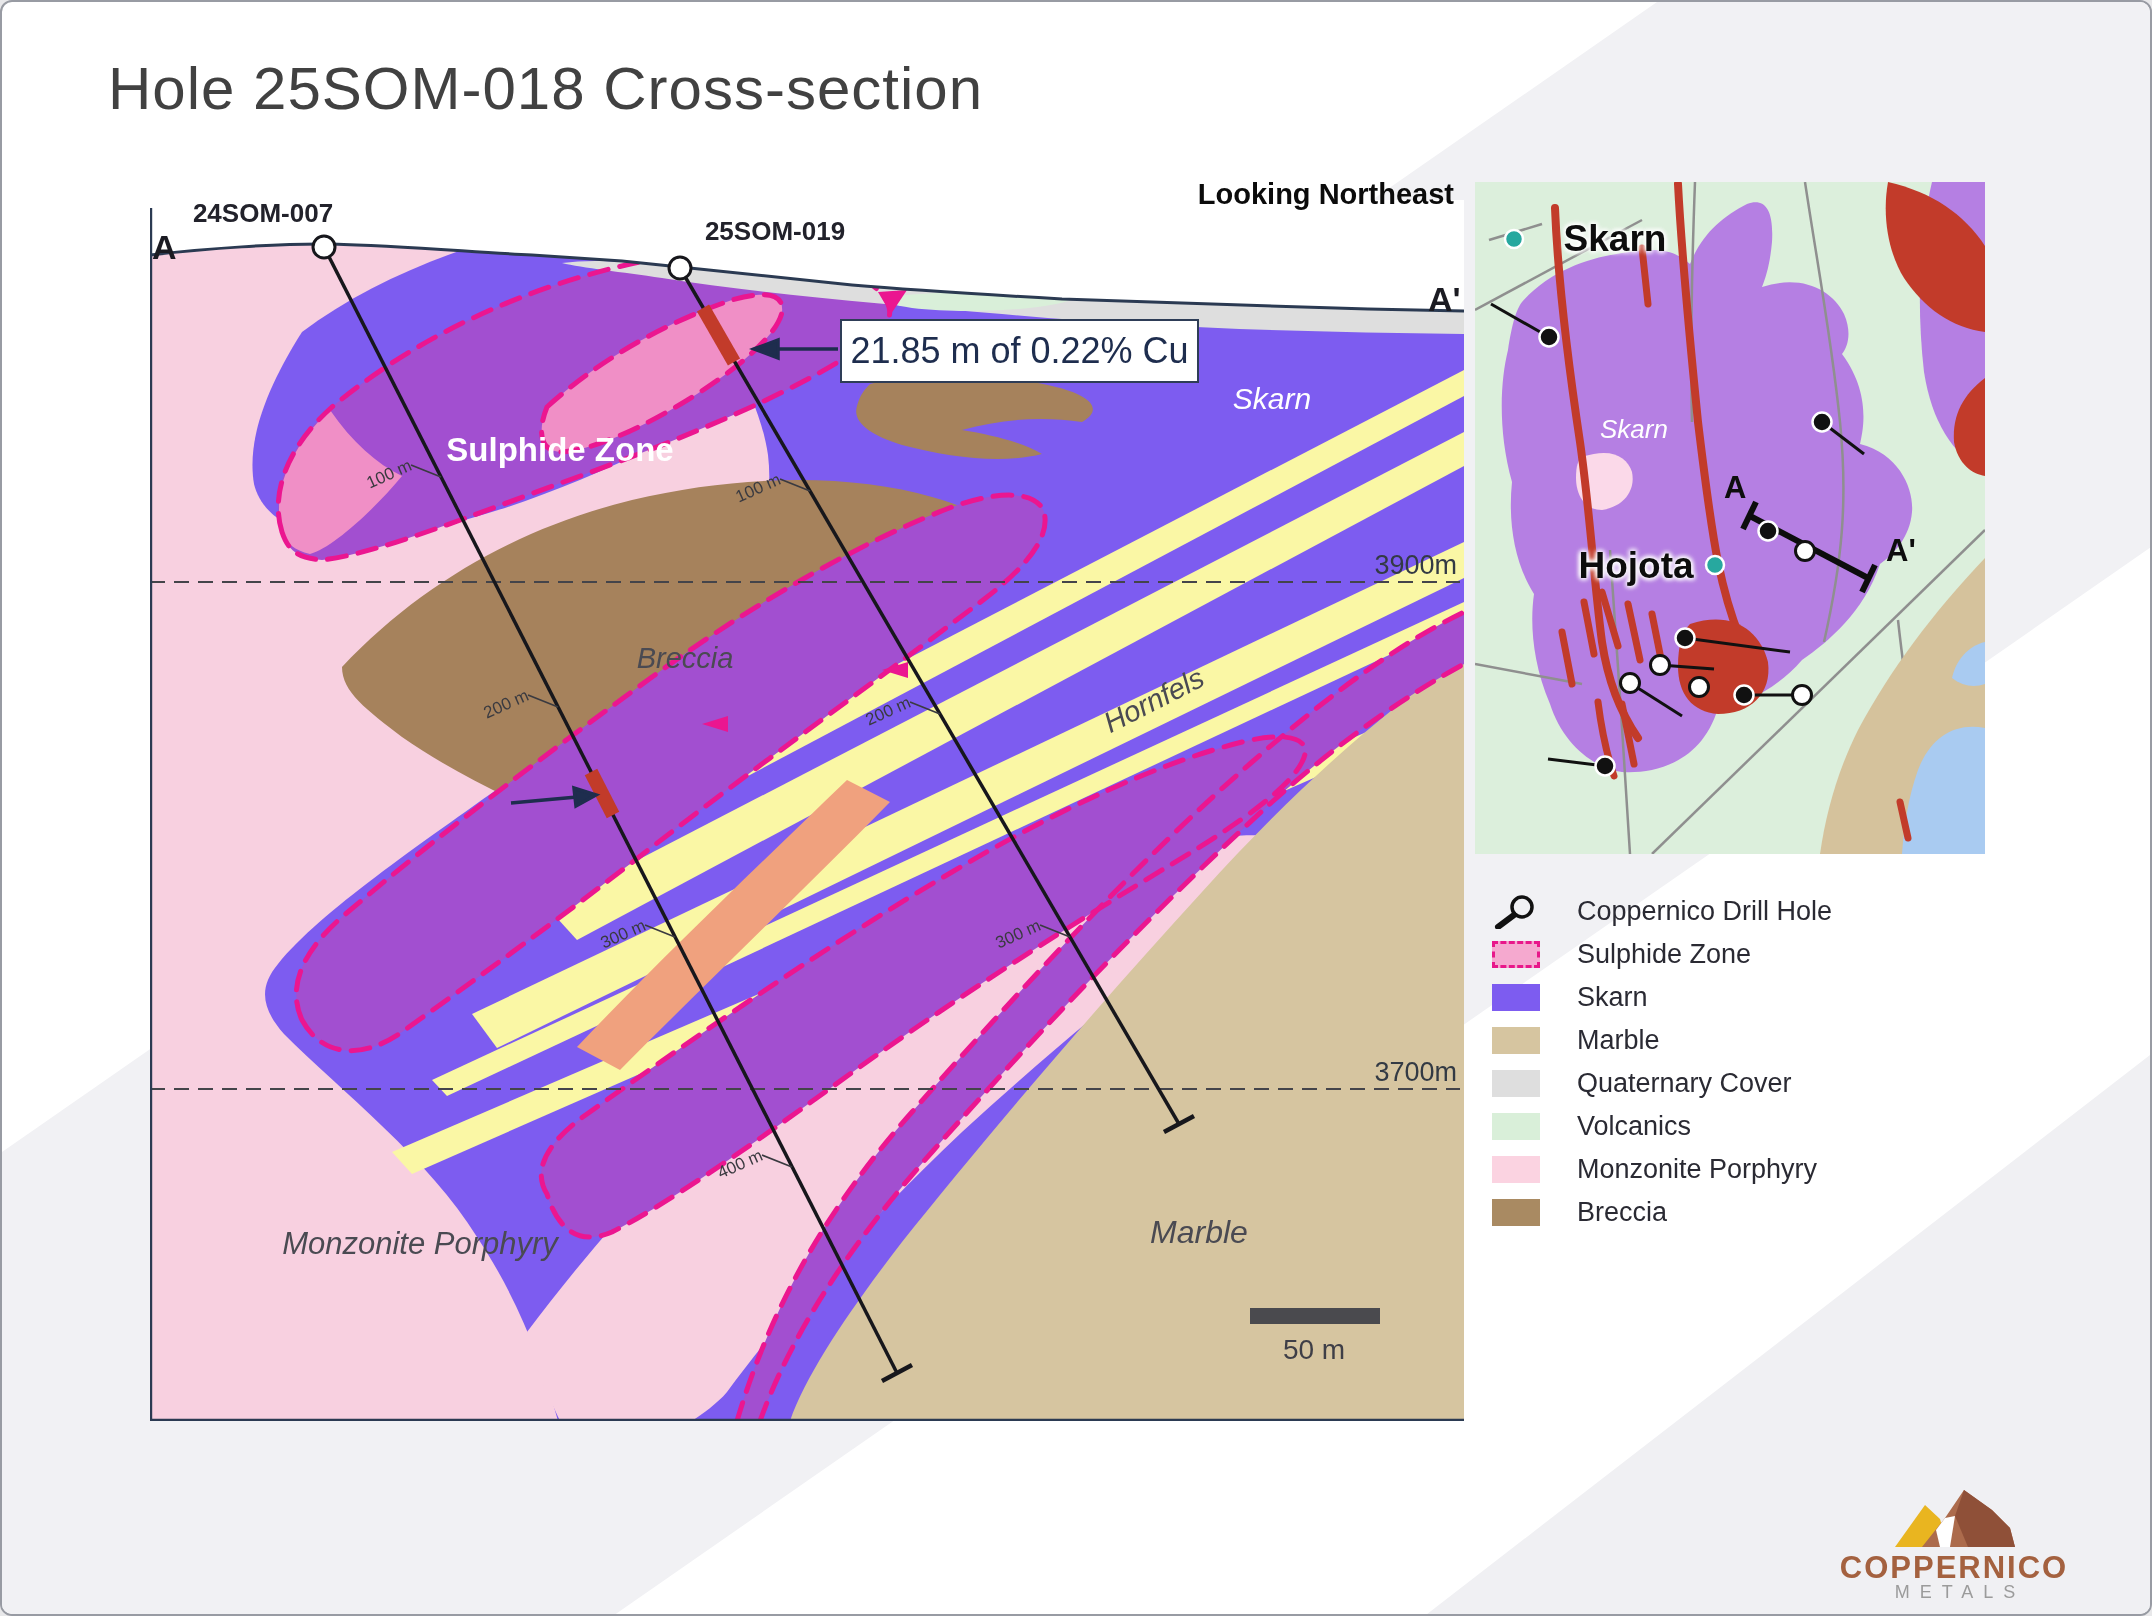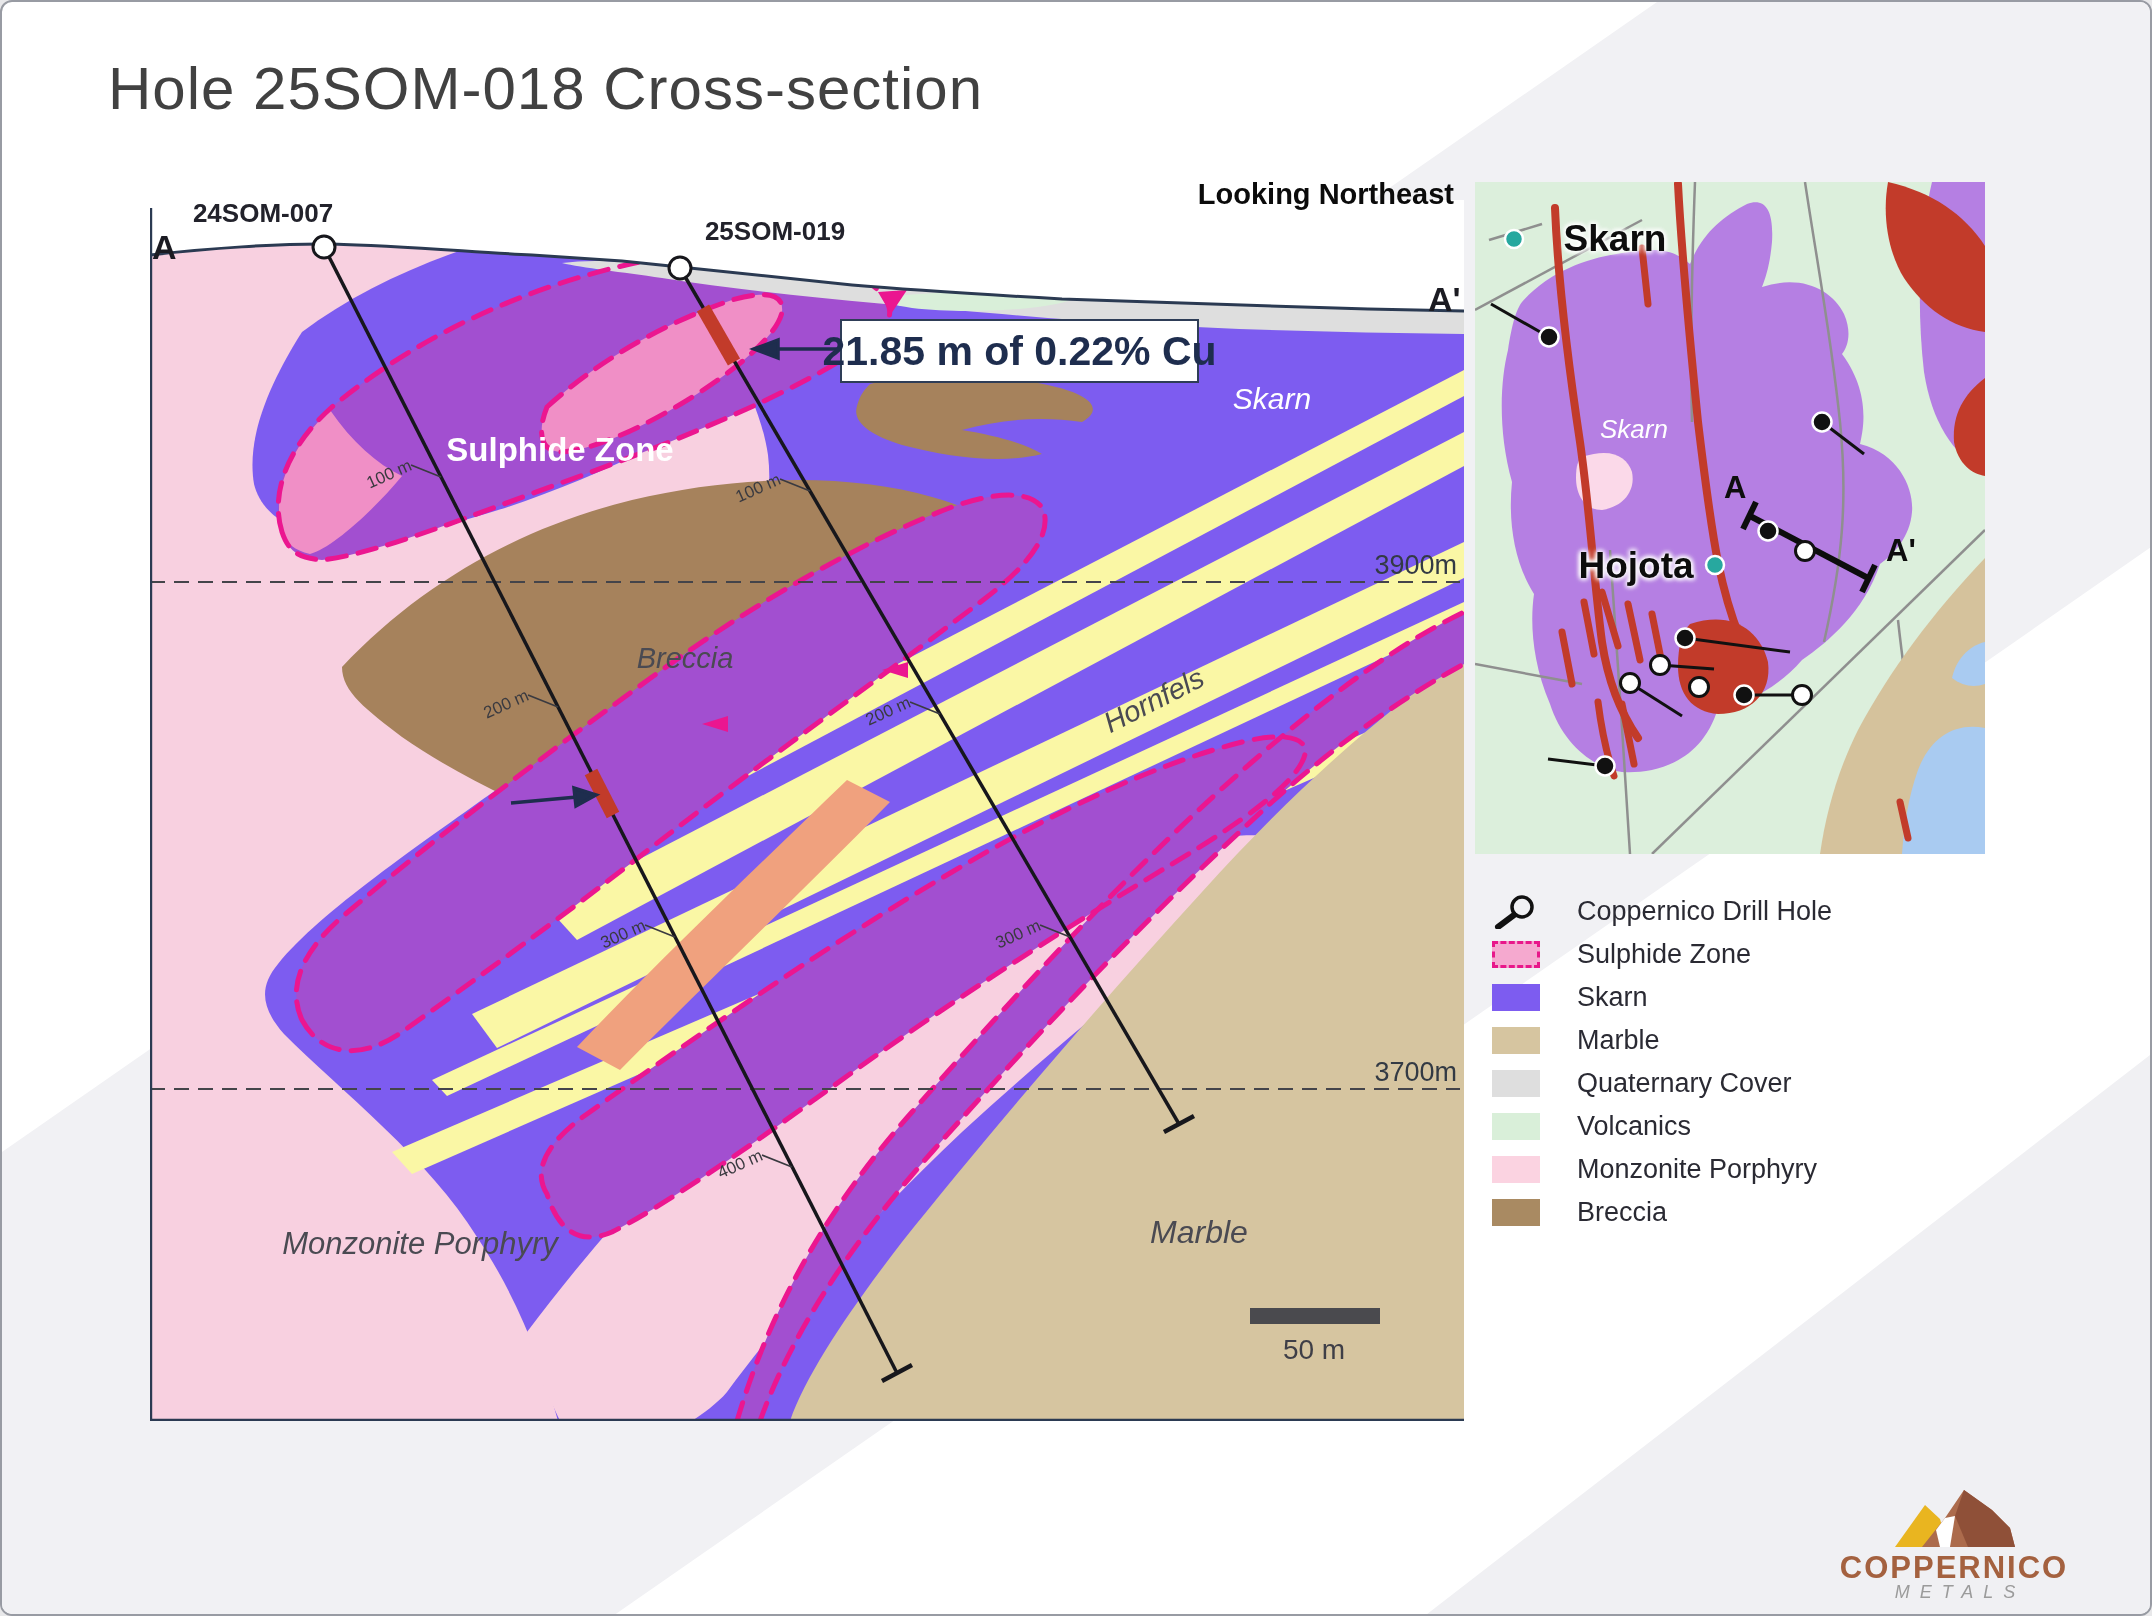--- a/index.html
+++ b/index.html
@@ -5,41 +5,41 @@
   html,body{margin:0;padding:0;background:#e8e8ea;font-family:"Liberation Sans",sans-serif;}
   .card{position:relative;width:2152px;height:1616px;background:#ffffff;border:2px solid #989ba3;
         border-radius:12px;overflow:hidden;box-sizing:border-box;}
   .abs{position:absolute;}
   svg{display:block;}
   .lbl{white-space:nowrap;}
   .page-title{font-size:60px;font-weight:300;color:#414141;letter-spacing:1px;}
   .look-ne{font-size:29px;font-weight:700;color:#0b0b0b;text-align:right;width:300px;}
   .sec-marker{font-size:34px;font-weight:600;color:#1b1b22;}
   .hole-label{font-size:26px;font-weight:600;color:#22222b;text-align:center;width:210px;}
-  .ann-box{background:#ffffff;border:2px solid #2e3d57;color:#1e2d4e;font-size:41px;font-weight:700;
+  .ann-box{background:#ffffff;border:2px solid #2e3d57;color:#1e2d4e;font-size:36px;font-weight:400;
            display:flex;align-items:center;justify-content:center;}
   .elev{font-size:27px;color:#333a44;width:130px;text-align:right;}
   .unit{font-style:italic;color:#4a4a52;text-align:center;}
   .unit-white{font-style:italic;color:#ffffff;text-align:center;}
   .sulph-label{font-size:33px;font-weight:700;color:#ffffff;text-align:center;line-height:1.12;width:240px;}
   .depth{font-size:17px;color:#3a3a40;transform-origin:right center;
          transform:translate(-100%,-50%) rotate(-24deg);}
   .scale-lbl{font-size:28px;color:#3f3f47;text-align:center;width:140px;}
   .town{font-size:37px;font-weight:800;color:#0d0d0d;text-align:center;
         text-shadow:0 0 5px #fff,0 0 5px #fff,0 0 6px #fff,0 0 6px #fff;}
   .inset-marker{font-size:31px;font-weight:800;color:#0d0d0d;}
   .legend{width:470px;color:#2a2a33;}
   .legend-title{font-size:31px;letter-spacing:4px;color:#33333a;margin-bottom:26px;}
   .legend-row{display:flex;align-items:center;height:27px;margin-bottom:16px;}
   .swatch{width:48px;height:27px;margin-right:37px;flex:none;}
   .swatch.sulph{border:3px dashed #e8178a;box-sizing:border-box;}
   .legend-row .ltext{font-size:27px;color:#2a2a33;}
   .drill-ico{width:48px;height:34px;margin-right:37px;flex:none;}
   .logo-name{font-size:31px;font-weight:800;letter-spacing:2px;color:#a4613f;text-align:center;width:280px;}
-  .logo-sub{font-size:18px;letter-spacing:10px;color:#9b9b9b;text-align:center;width:280px;font-style:italic;}
+  .logo-sub{font-size:18px;letter-spacing:10px;color:#9b9b9b;text-align:center;width:280px;}
 </style>
 </head>
 <body>
 
 <div class="card">
 
   <svg class="abs" style="left:0;top:0;" width="2152" height="1616">
     <polygon points="0,1150 1655,0 2152,0 2152,543 608,1616 0,1616" fill="#f1f1f4"></polygon>
     <polygon points="2152,1050 2152,1616 1420,1616" fill="#f0f0f3"></polygon>
   </svg>

